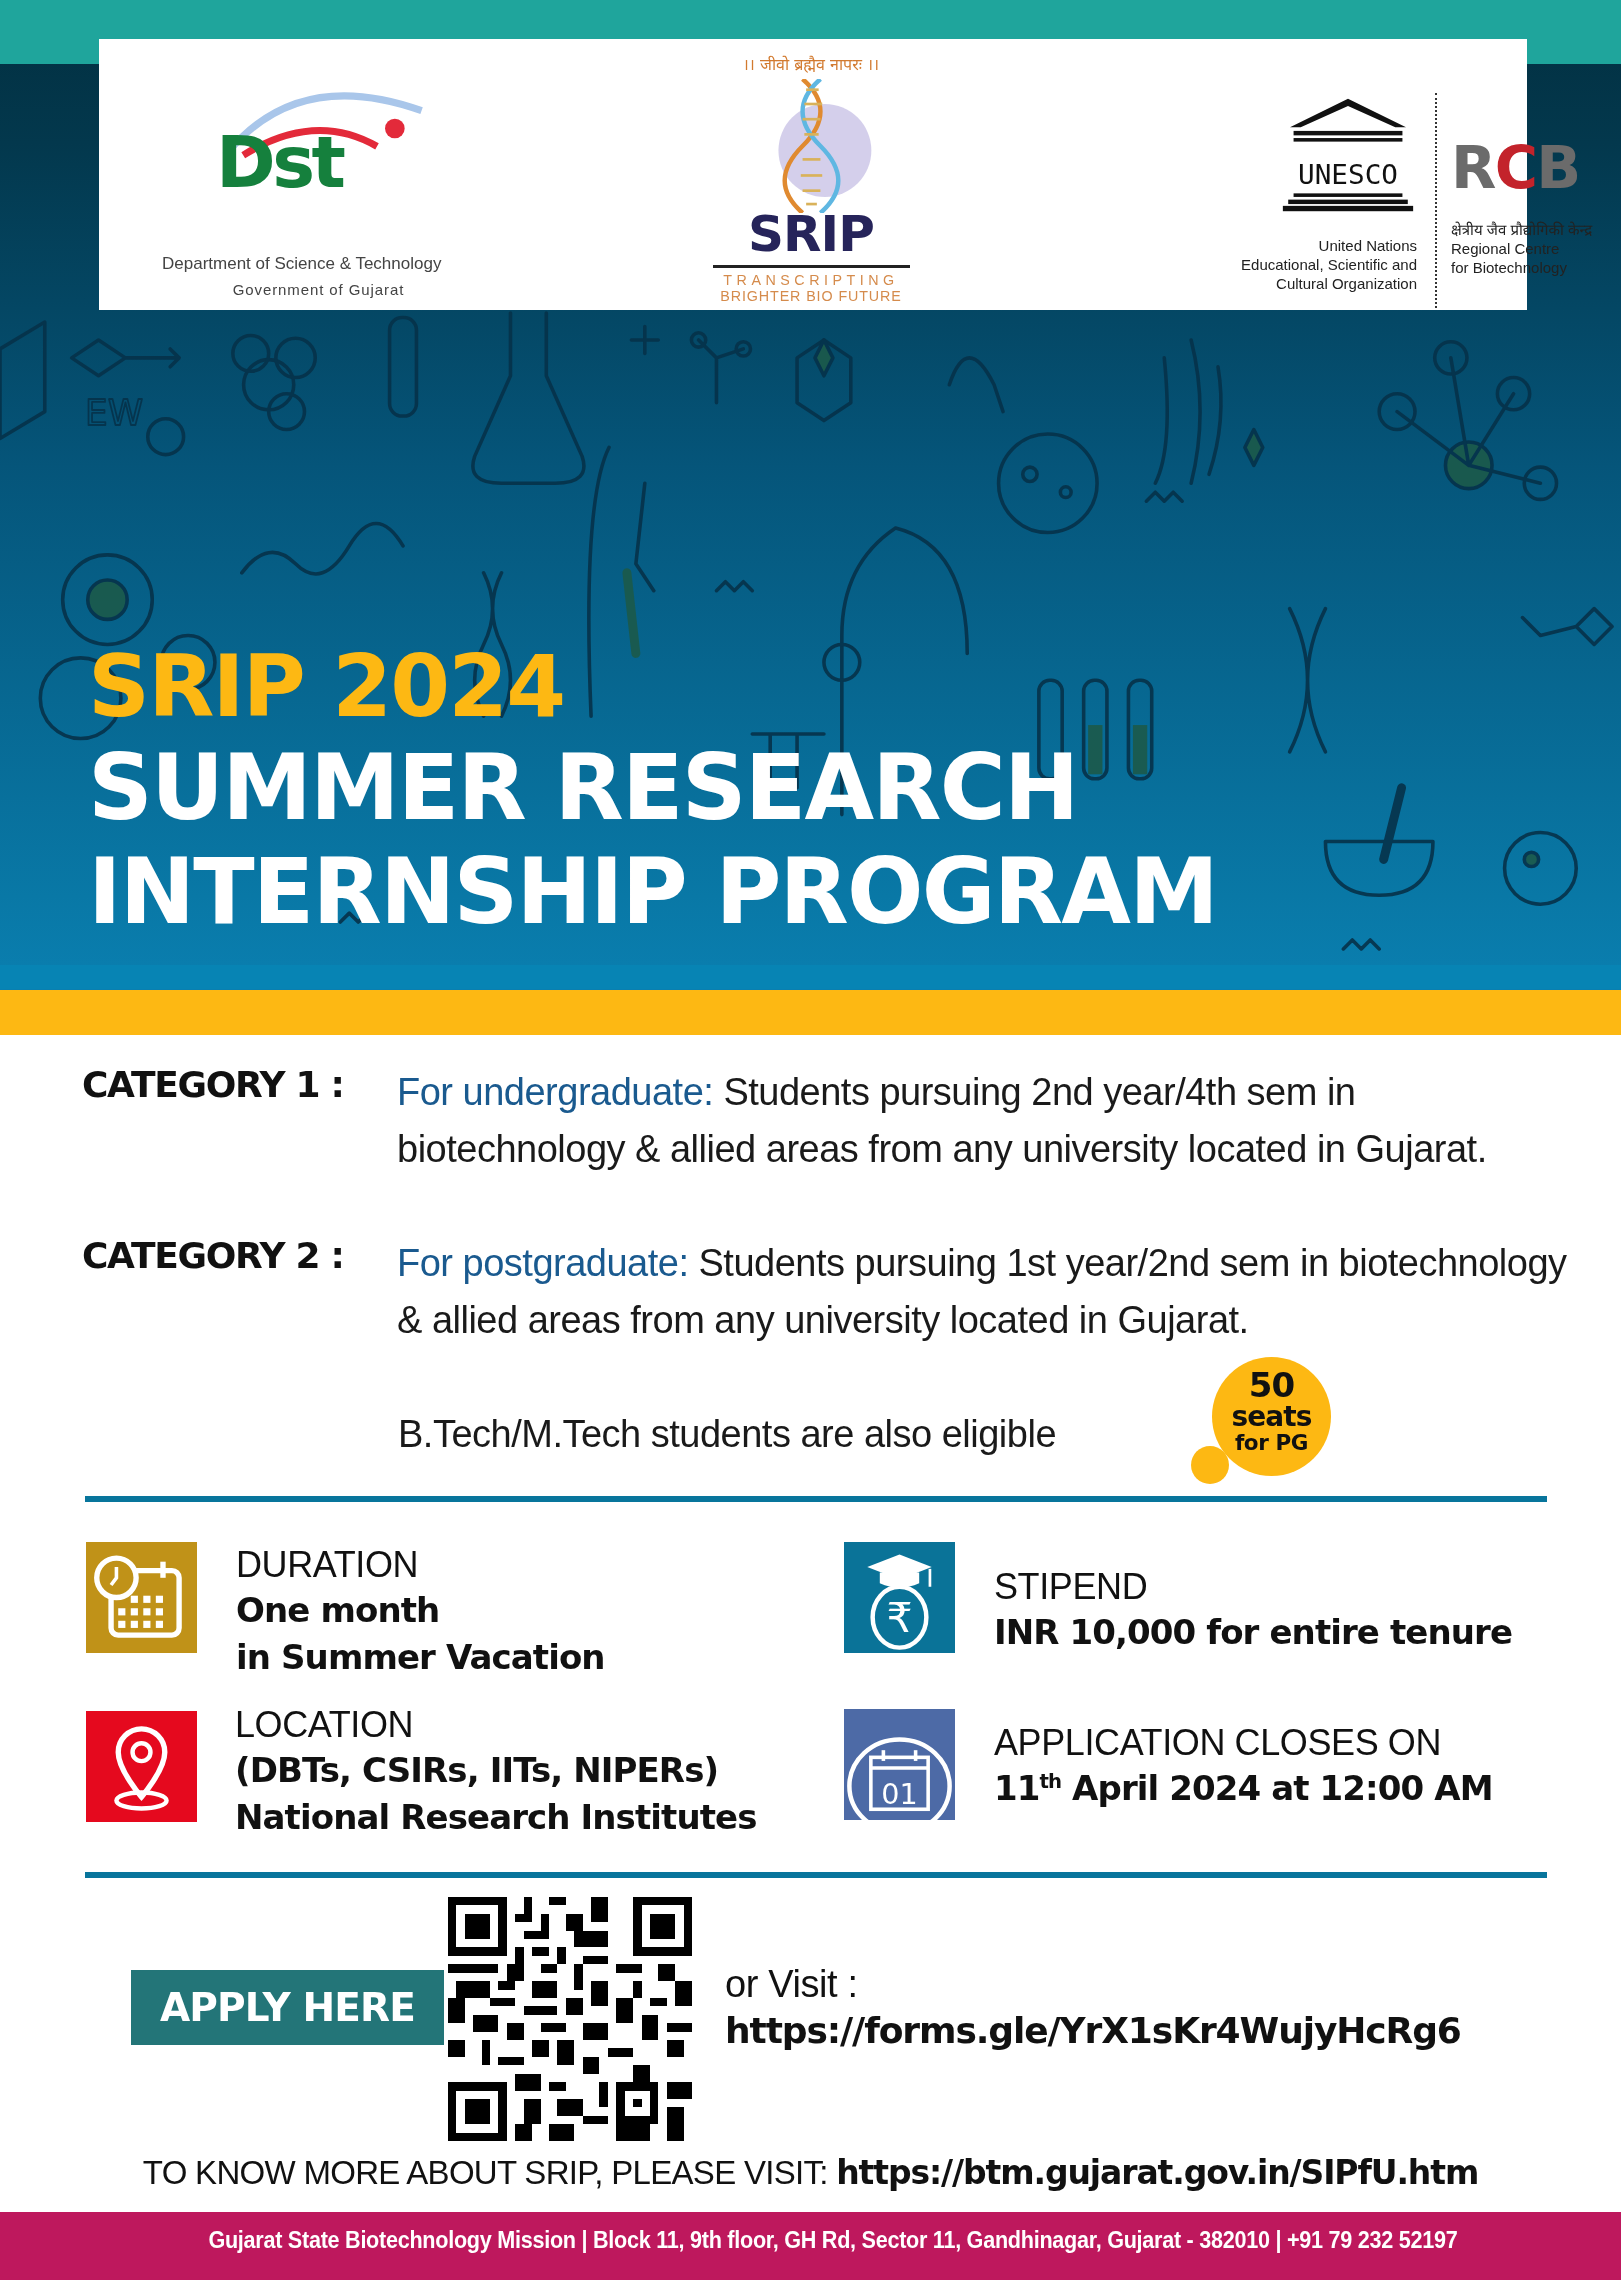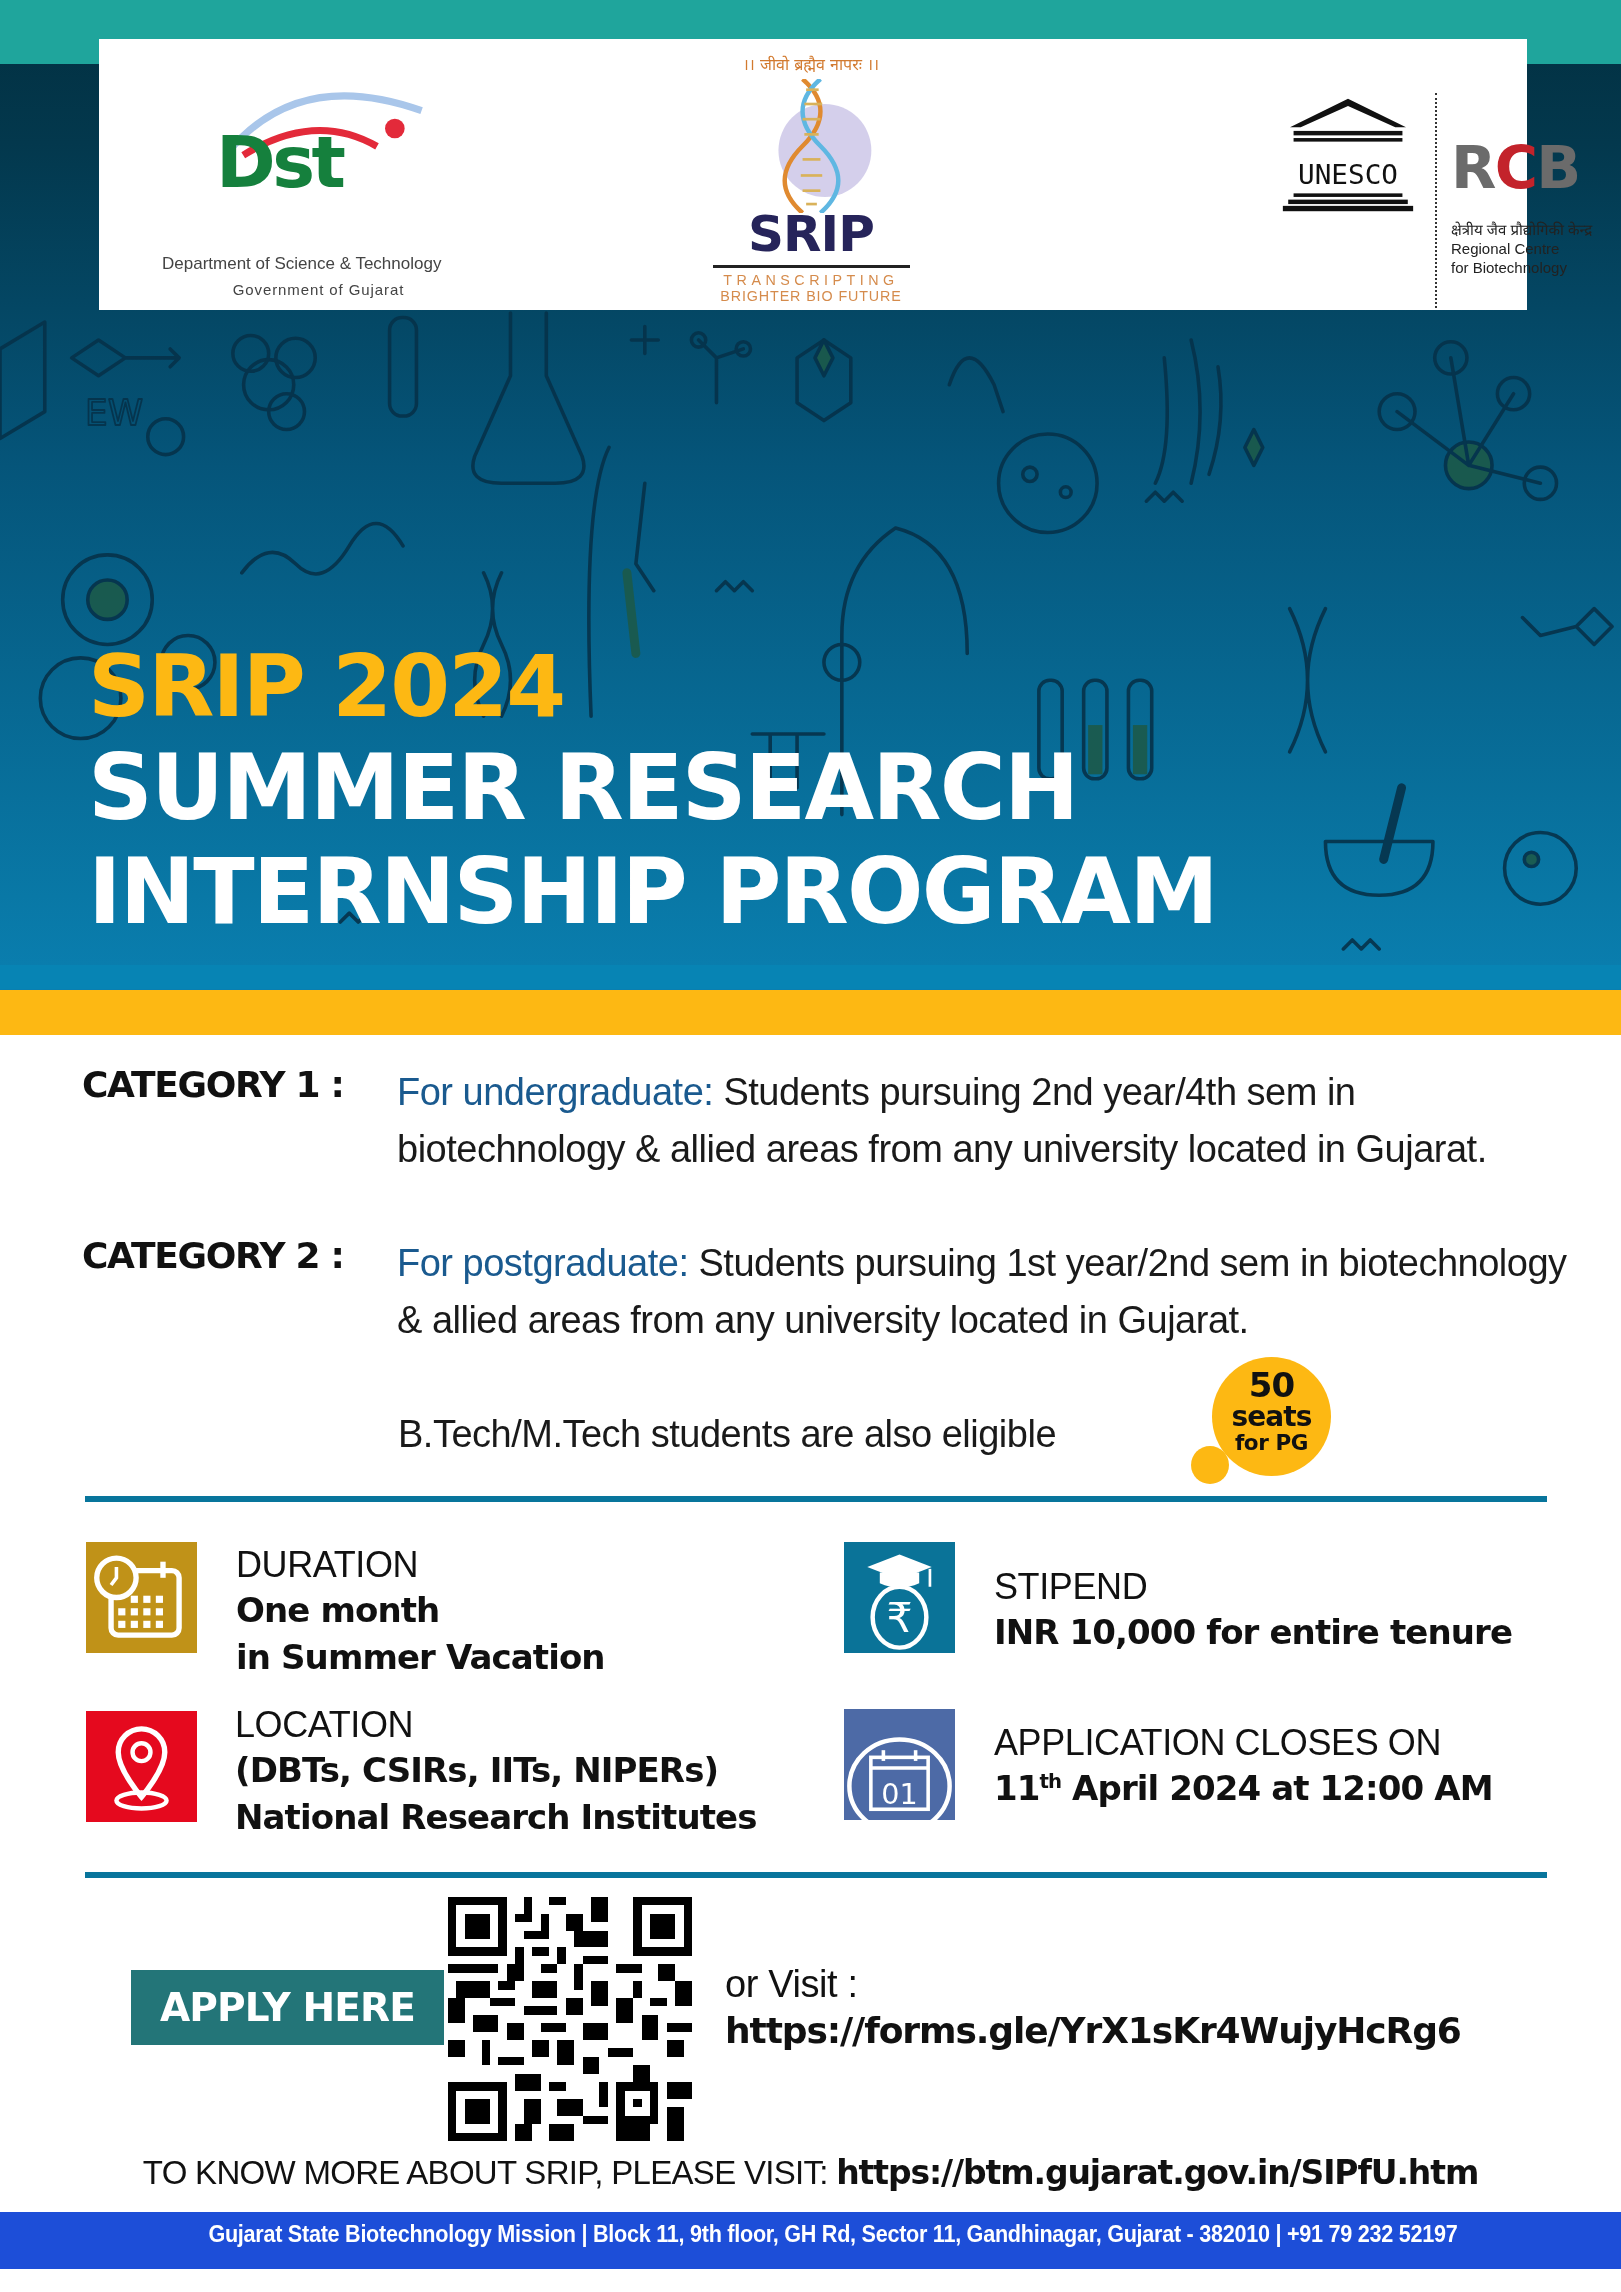--- a/index.html
+++ b/index.html
@@ -104,21 +104,21 @@
     font-family: "DejaVu Sans", sans-serif; font-weight: bold; font-size: 39px; letter-spacing: -0.9px;
     display: flex; align-items: center; justify-content: center; border: none;
   }
   .qr { position: absolute; left: 448px; top: 1897px; width: 244px; height: 244px; background: #fff; }
   .visit-label { position: absolute; left: 725px; top: 1963px; font-size: 38px; color: #111; letter-spacing: -0.4px; }
   .visit-url { position: absolute; left: 725px; top: 2010px; font-family: "DejaVu Sans", sans-serif; font-weight: bold; font-size: 36px; color: #111; letter-spacing: -1.1px; text-decoration: none; white-space: nowrap; }
 
   .more { position: absolute; left: 0; top: 2153px; width: 1621px; text-align: center; white-space: nowrap; font-size: 33px; color: #111; letter-spacing: -0.7px; }
   .more a { font-family: "DejaVu Sans", sans-serif; font-weight: bold; color: #111; text-decoration: none; letter-spacing: -1.1px; }
 
-  .footer { position: absolute; left: 0; top: 2212px; width: 1621px; height: 57px; background: #1d4ed8; color: #fff; display: flex; align-items: center; justify-content: center; padding-left: 45px; }
+  .footer { position: absolute; left: 0; top: 2212px; width: 1621px; height: 68px; background: #be185d; color: #fff; display: flex; align-items: center; justify-content: center; padding-left: 45px; }
   .footer-text { font-family: "Liberation Sans", sans-serif; font-weight: bold; font-size: 24px; letter-spacing: -0.3px; margin-top: -12.5px; white-space: nowrap; transform: scaleX(0.9); }
 </style>
 </head>
 <body>
 
 <section class="hero">
   <div class="hero-top-band"></div>
 
   <svg class="hero-doodles" viewBox="0 0 1810 740" fill="none" stroke="#06324a" stroke-width="4" stroke-linecap="round" stroke-linejoin="round">
     <polygon points="0,50 50,20 50,120 0,150"></polygon>
@@ -218,20 +218,25 @@
     <div class="unesco">
       <svg class="unesco-temple" viewBox="0 0 150 130">
         <polygon points="75,2 140,34 128,34 75,10 22,34 10,34" fill="#111"></polygon>
         <rect x="14" y="38" width="122" height="5" fill="#111"></rect>
         <rect x="14" y="46" width="122" height="4" fill="#111"></rect>
         <text x="75" y="98" text-anchor="middle" font-family="DejaVu Sans Mono, monospace" font-size="30" fill="#111" textLength="112" lengthAdjust="spacingAndGlyphs">UNESCO</text>
         <rect x="14" y="108" width="122" height="4" fill="#111"></rect>
         <rect x="8" y="115" width="134" height="5" fill="#111"></rect>
         <rect x="2" y="122" width="146" height="6" fill="#111"></rect>
       </svg>
+      <div class="unesco-text">
+        <div>United Nations</div>
+        <div>Educational, Scientific and</div>
+        <div>Cultural Organization</div>
+      </div>
       <div class="unesco-divider"></div>
       <div class="rcb-mark"><span>R</span><span class="rc-o">C</span><span>B</span></div>
       <div class="rcb-text">
         <div>क्षेत्रीय जैव प्रौद्योगिकी केन्द्र</div>
         <div>Regional Centre</div>
         <div>for Biotechnology</div>
       </div>
     </div>
   </div>
 

